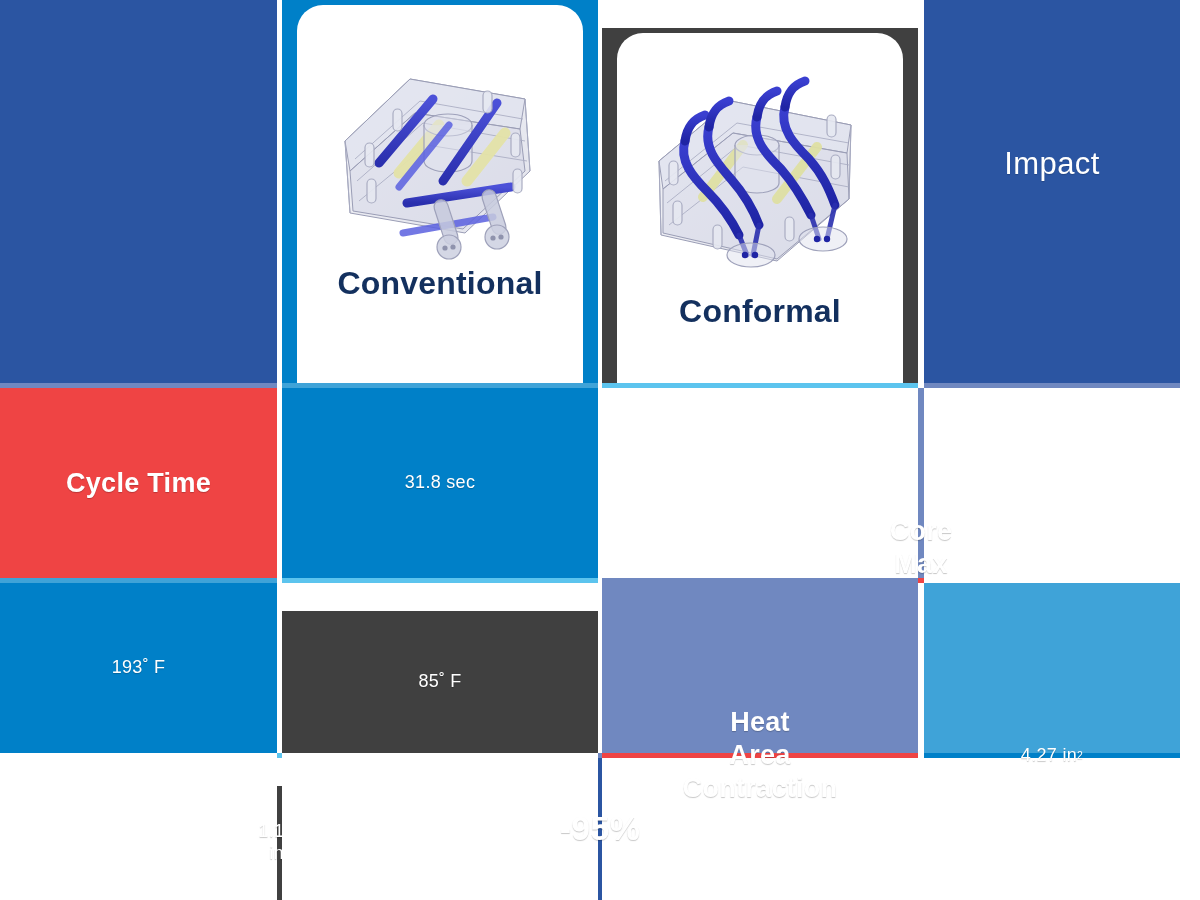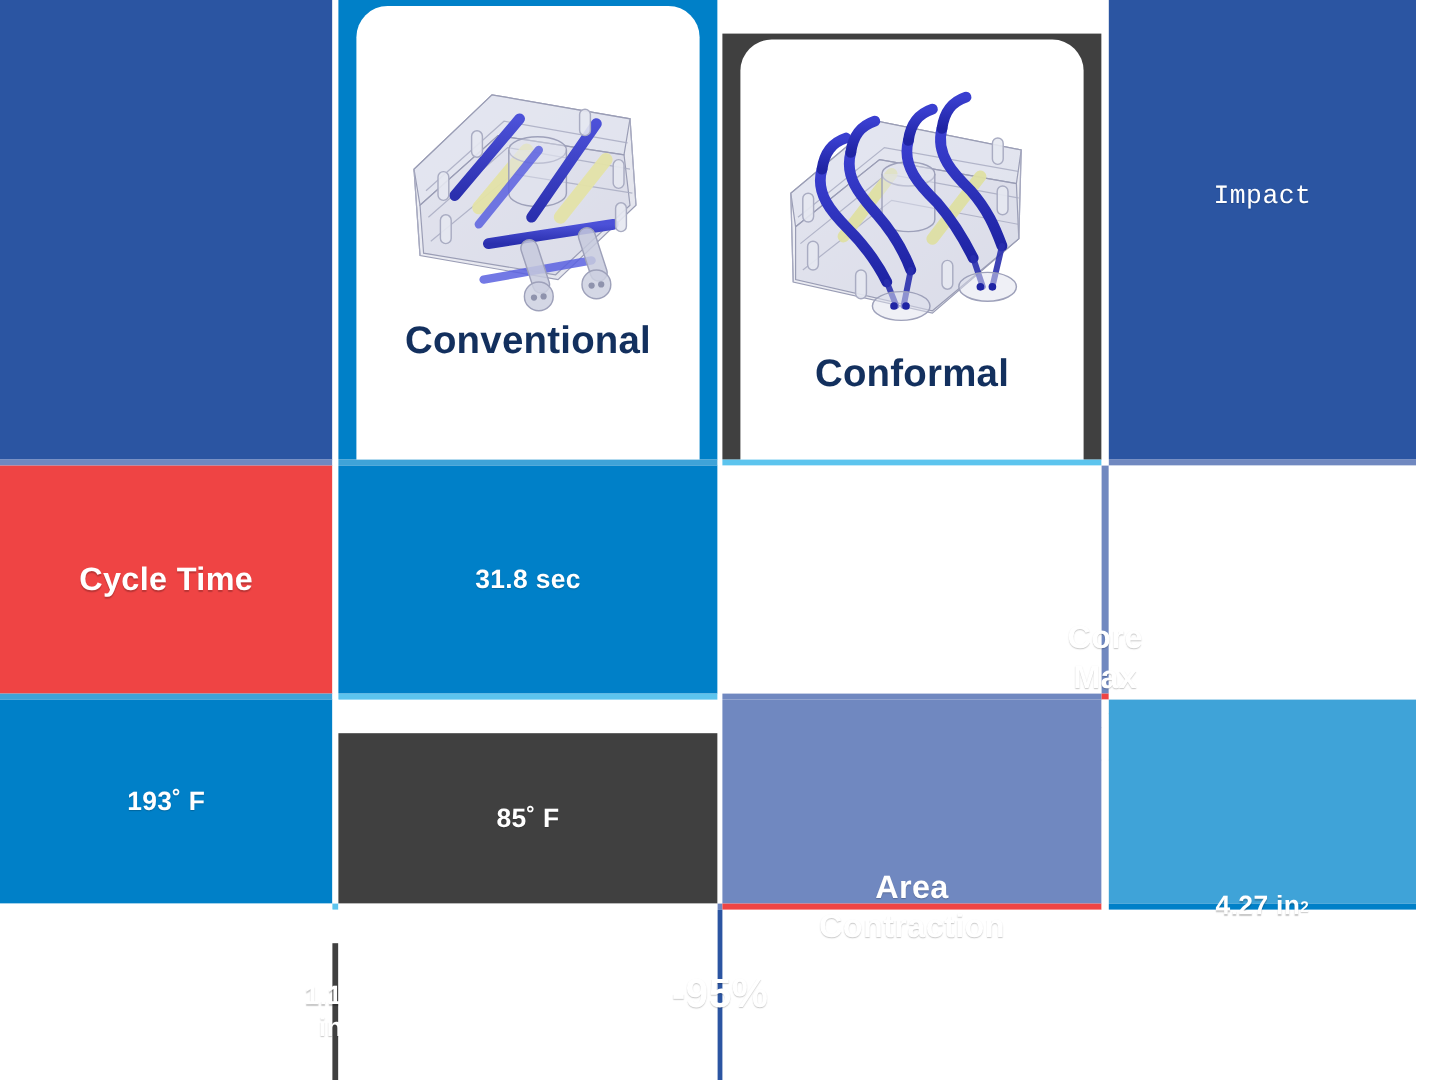--- a/index.html
+++ b/index.html
@@ -37,42 +37,41 @@
     display:flex;align-items:center;justify-content:center;
     text-align:center;color:#ffffff;
     box-sizing:border-box;
   }
   .rowlabel{
     font-size:27px;font-weight:bold;line-height:1.22;
     letter-spacing:.3px;
     text-shadow:0 1px 1px rgba(0,0,0,.22);
   }
   .value{
-    font-size:22px;font-weight:bold;line-height:1.2;
+    font-size:18px;font-weight:normal;line-height:1.2;
     letter-spacing:.3px;
     text-shadow:0 1px 1px rgba(0,0,0,.22);
   }
   .impact{
     font-size:34px;font-weight:bold;line-height:1.15;
     letter-spacing:.3px;
     text-shadow:0 1px 1px rgba(0,0,0,.22);
   }
   .value sup{font-size:.58em;vertical-align:super;line-height:0;}
   .deg{letter-spacing:0;}
 
   
   .hdr-label{background:#2B55A2;}
   .hdr-imp{
     background:#2B55A2;
-    font-size:22px;font-weight:normal;color:#ffffff;
+    font-size:31px;font-weight:normal;color:#ffffff;
     letter-spacing:.4px;
     display:flex;align-items:center;justify-content:center;
     padding-bottom:56px;
     text-shadow:0 1px 1px rgba(0,0,0,.18);
-    font-family:Liberation Mono, monospace;
   }
   .hdr-card-wrap{
     display:flex;align-items:flex-start;justify-content:center;
     padding-top:5px;
   }
   .card{
     width:286px;height:445px;
     background:#ffffff;border-radius:26px;
     display:flex;flex-direction:column;
     align-items:center;justify-content:flex-start;
@@ -296,20 +295,21 @@
   <div class="hdiv-label"></div>
   <div class="hdiv-gut"></div>
   <div class="hdiv-conv"></div>
   <div class="hdiv-gut"></div>
   <div class="hdiv-conf"></div>
   <div class="hdiv-gut"></div>
   <div class="hdiv-imp"></div>
 
   <div class="cell c-label rowlabel">
     <div>
+      <div>Heat</div>
       <div>Area</div>
       <div>Contraction</div>
     </div>
   </div>
   <div class="vgut"></div>
   <div class="cell c-conv value">
     <span>4.27 in</span>
       <sup>2</sup>
   </div>
   <div class="vgut"></div>

